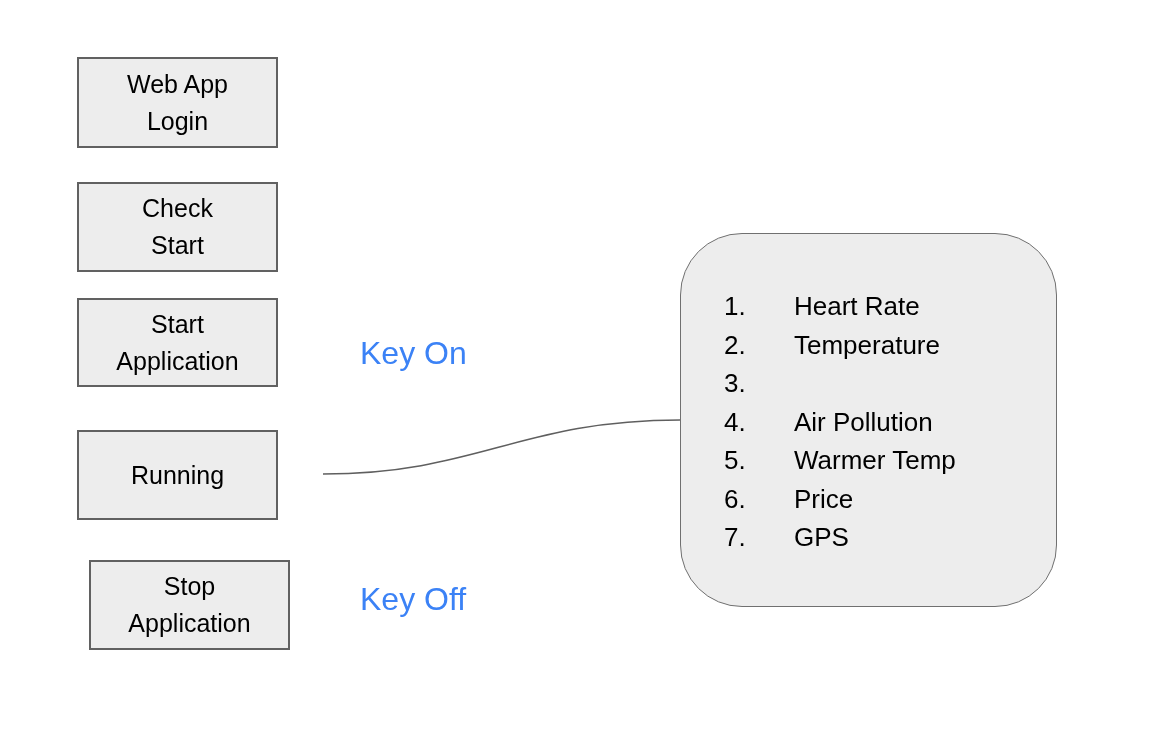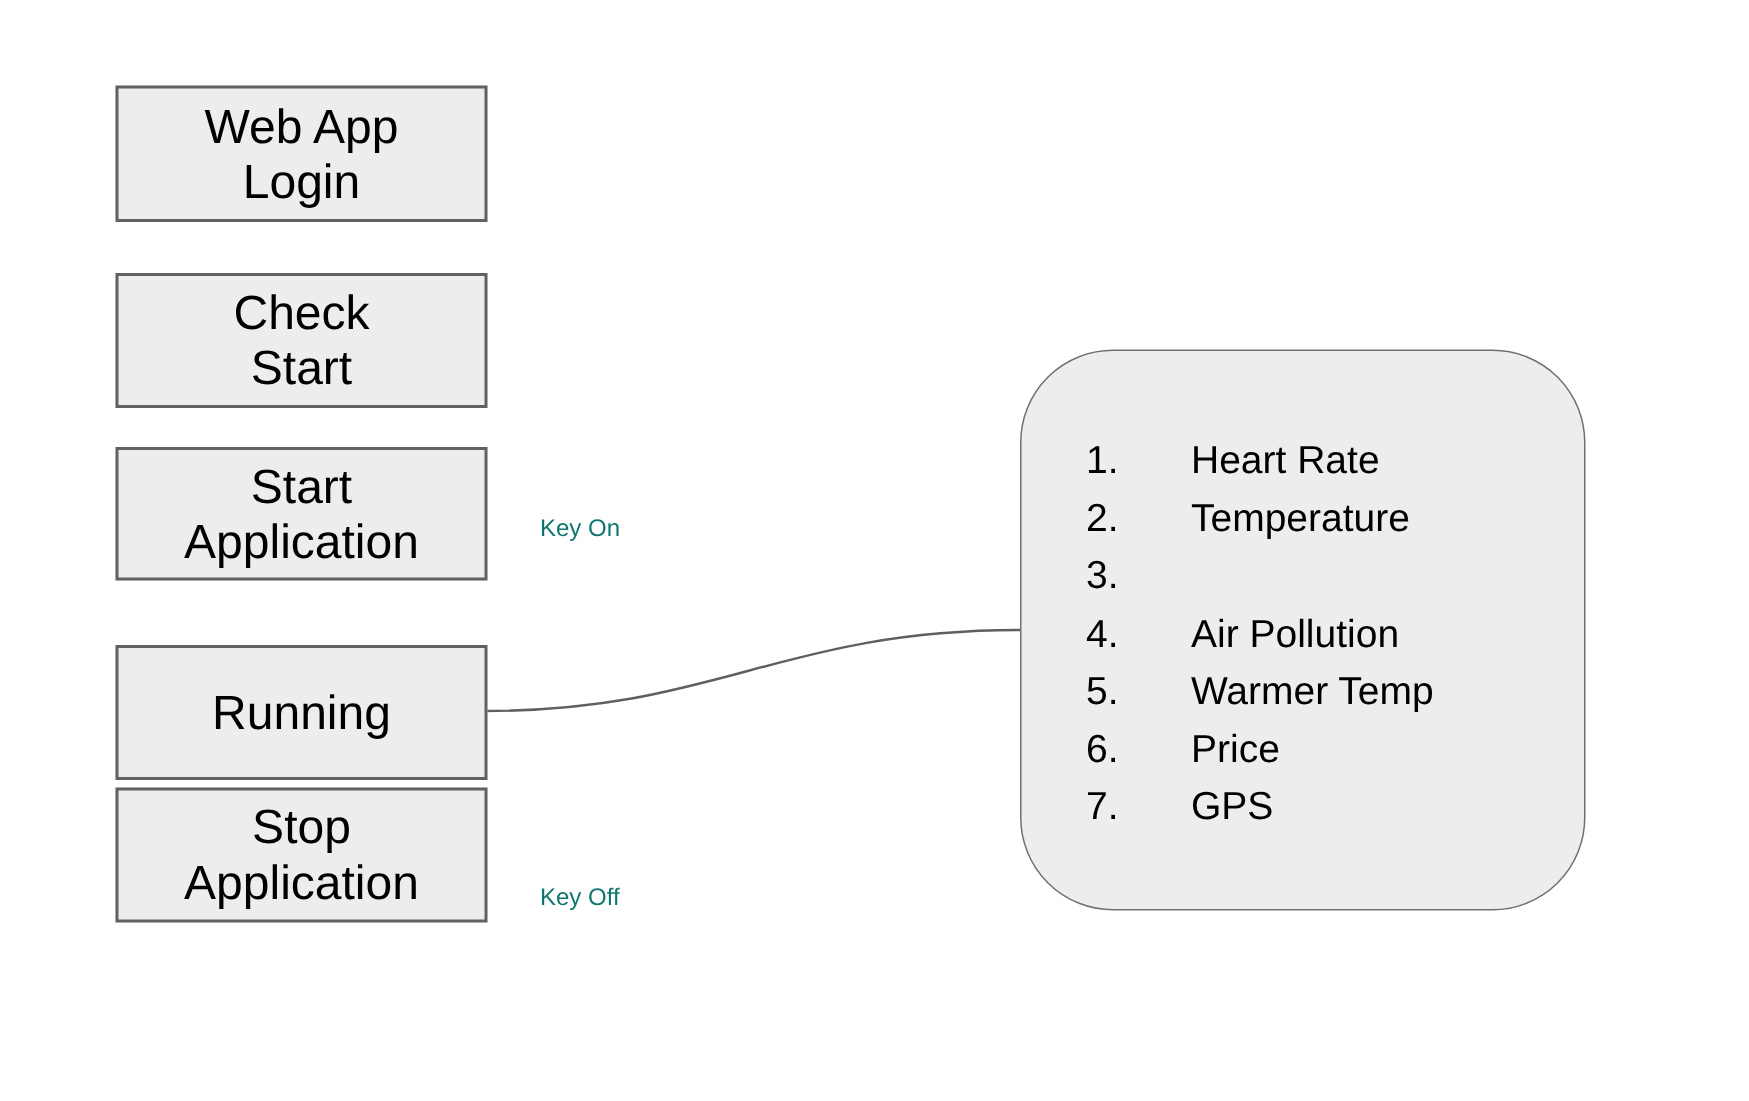--- a/index.html
+++ b/index.html
@@ -13,47 +13,47 @@
   }
   .canvas {
     position: relative;
     width: 1166px;
     height: 734px;
     background: #ffffff;
   }
   .flow-box {
     position: absolute;
     left: 77px;
-    width: 248px;
+    width: 201px;
     box-sizing: border-box;
     background: #ededed;
     border: 2px solid #616161;
     display: flex;
     flex-direction: column;
     align-items: center;
     justify-content: center;
     text-align: center;
-    font-size: 32px;
+    font-size: 25px;
     line-height: 37px;
     color: #000000;
   }
   .flow-box span { display: block; }
   #box-web-app-login   { top: 57px;  height: 91px; }
   #box-device-check    { top: 182px; height: 90px; }
   #box-start-application { top: 298px; height: 89px; }
   #box-running         { top: 430px; height: 90px; text-align: right; }
-  #box-stop-application { top: 525px; height: 90px; }
+  #box-stop-application { top: 560px; height: 90px; margin-left: 12px; }
 
   .side-label {
     position: absolute;
     left: 360px;
     width: 160px;
-    font-size: 16px;
+    font-size: 32px;
     line-height: 28px;
-    color: #0f766e;
+    color: #3b82f6;
     text-align: left;
   }
   #label-key-on  { top: 339px; }
   #label-key-off { top: 585px; }
 
   .sensor-container {
     position: absolute;
     left: 680px;
     top: 233px;
     width: 377px;

